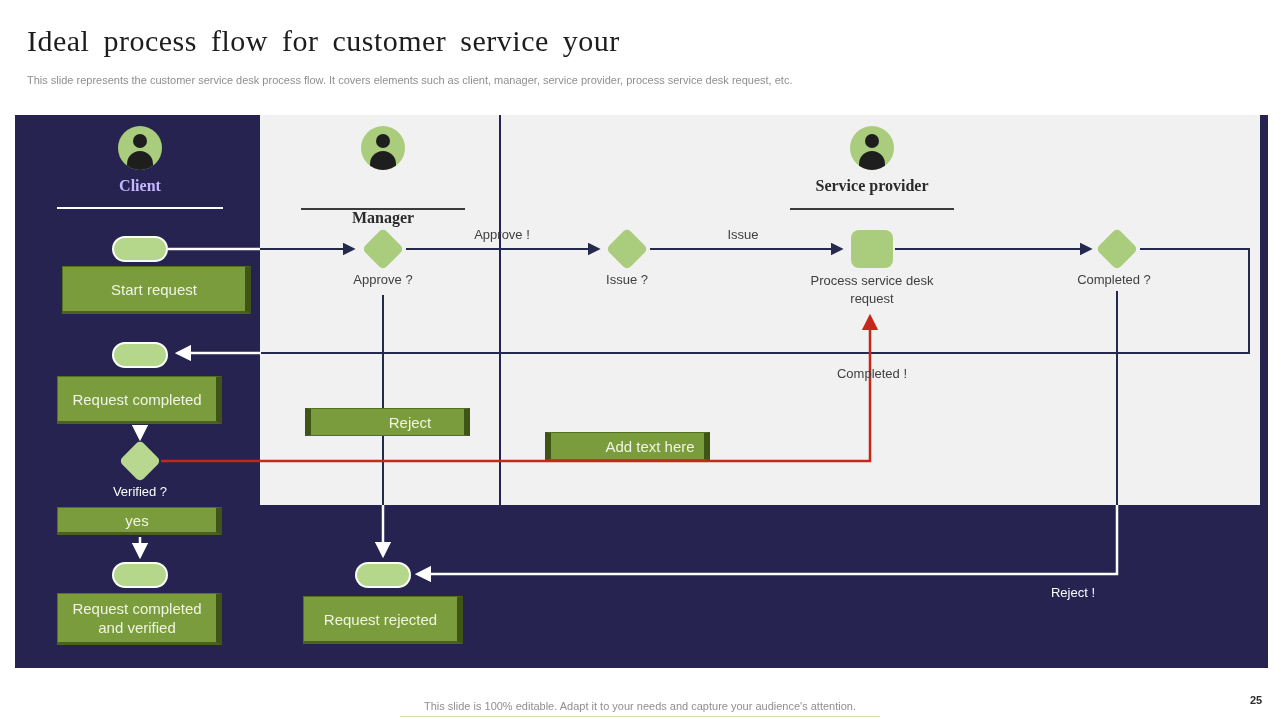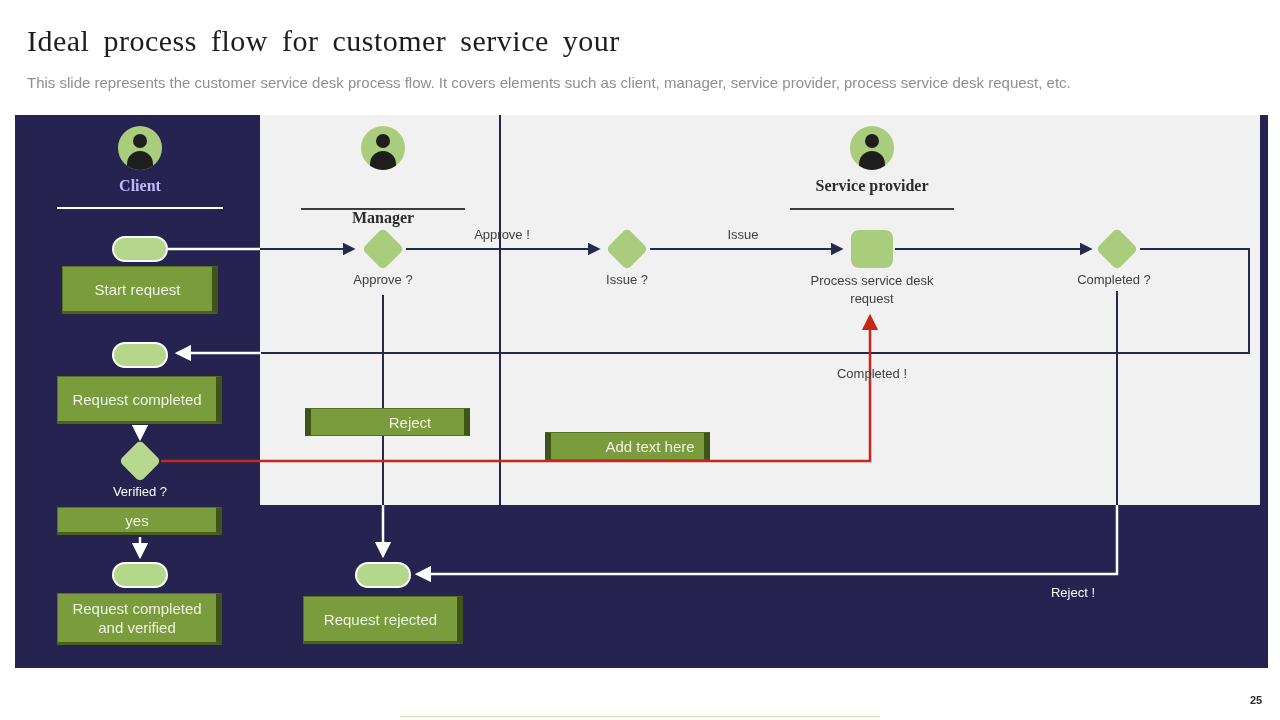--- a/index.html
+++ b/index.html
@@ -6,21 +6,21 @@
     --navy:#262350; --panel:#f1f1f2; --green_dark:#7a9c3d; --green_cap:#3f5417;
     --green_edge:#55701f; --green_light:#a9cd7d; --green_pill:#b5d78c; --red:#c5271b;
     --ink:#404040; --title_ink:#1d1d1d; --muted:#8f8f8f;
   }
   html,body{margin:0;padding:0;}
   body{font-family:"Liberation Sans",sans-serif;}
   .slide{position:relative;width:1280px;height:720px;background:#ffffff;overflow:hidden;}
 
   .title{position:absolute;left:27px;top:24px;font-family:"Liberation Serif",serif;
          font-size:30px;color:var(--title_ink);word-spacing:6px;letter-spacing:.5px;}
-  .subtitle{position:absolute;left:27px;top:74px;font-size:15px;color:var(--muted);text-align:right;}
+  .subtitle{position:absolute;left:27px;top:74px;font-size:11px;color:var(--muted);text-align:right;}
 
   .chart{position:absolute;left:15px;top:115px;width:1253px;height:553px;background:var(--navy);}
   .panel{position:absolute;left:245px;top:0;width:1000px;height:390px;background:var(--panel);}
   .lane-divider{position:absolute;left:484px;top:0;width:2px;height:390px;background:var(--navy);}
 
   .avatar{position:absolute;width:44px;height:44px;border-radius:50%;background:var(--green_light);overflow:hidden;}
   .avatar .head{position:absolute;left:15px;top:8px;width:14px;height:14px;border-radius:50%;background:#1e1e1e;}
   .avatar .torso{position:absolute;left:9px;top:25px;width:26px;height:19px;border-radius:13px 13px 0 0;background:#1e1e1e;}
   .lane-name{position:absolute;transform:translateX(-50%);font-family:"Liberation Serif",serif;
              font-weight:bold;font-size:16px;white-space:nowrap;}
@@ -108,21 +108,21 @@
     <div class="lane-underline" style="left:286px;top:93px;width:164px;background:#3c3c3c;"></div>
 
     <div class="avatar" style="left:835px;top:11px;">
       <div class="head"></div>
       <div class="torso"></div>
     </div>
     <div class="lane-name" style="left:857px;top:62px;color:#2b2b2b;">Service provider</div>
     <div class="lane-underline" style="left:775px;top:93px;width:164px;background:#3c3c3c;"></div>
 
     <div class="pill" style="left:97px;top:121px;"></div>
-    <div class="btn cap-right" style="left:47px;top:151px;width:156px;height:48px;">Start request</div>
+    <div class="btn cap-right" style="left:47px;top:151px;width:189px;height:48px;">Start request</div>
 
     <div class="pill" style="left:97px;top:227px;"></div>
     <div class="btn cap-right" style="left:42px;top:261px;width:165px;height:48px;">Request completed</div>
 
     <div class="diamond" style="left:110px;top:331px;background:#b8d890;"></div>
     <div class="lbl light" style="left:125px;top:369px;">Verified ?</div>
     <div class="btn cap-right" style="left:42px;top:392px;width:165px;height:28px;">yes</div>
 
     <div class="pill" style="left:97px;top:447px;"></div>
     <div class="btn cap-right" style="left:42px;top:478px;width:165px;height:52px;padding:0 8px;">Request completed and verified</div>
@@ -142,16 +142,17 @@
     <div class="diamond" style="left:1087px;top:119px;"></div>
     <div class="lbl" style="left:1099px;top:157px;">Completed ?</div>
 
     <div class="lbl" style="left:487px;top:112px;">Approve !</div>
     <div class="lbl" style="left:728px;top:112px;">Issue</div>
     <div class="lbl" style="left:857px;top:251px;">Completed !</div>
     <div class="lbl light" style="left:1058px;top:470px;">Reject !</div>
 
   </div>
 
+  <div class="footer-note">This slide is 100% editable. Adapt it to your needs and capture your audience's attention.</div>
   <div class="footer-line"></div>
   <div class="page-num">25</div>
 
 </div>
 
 </body></html>

